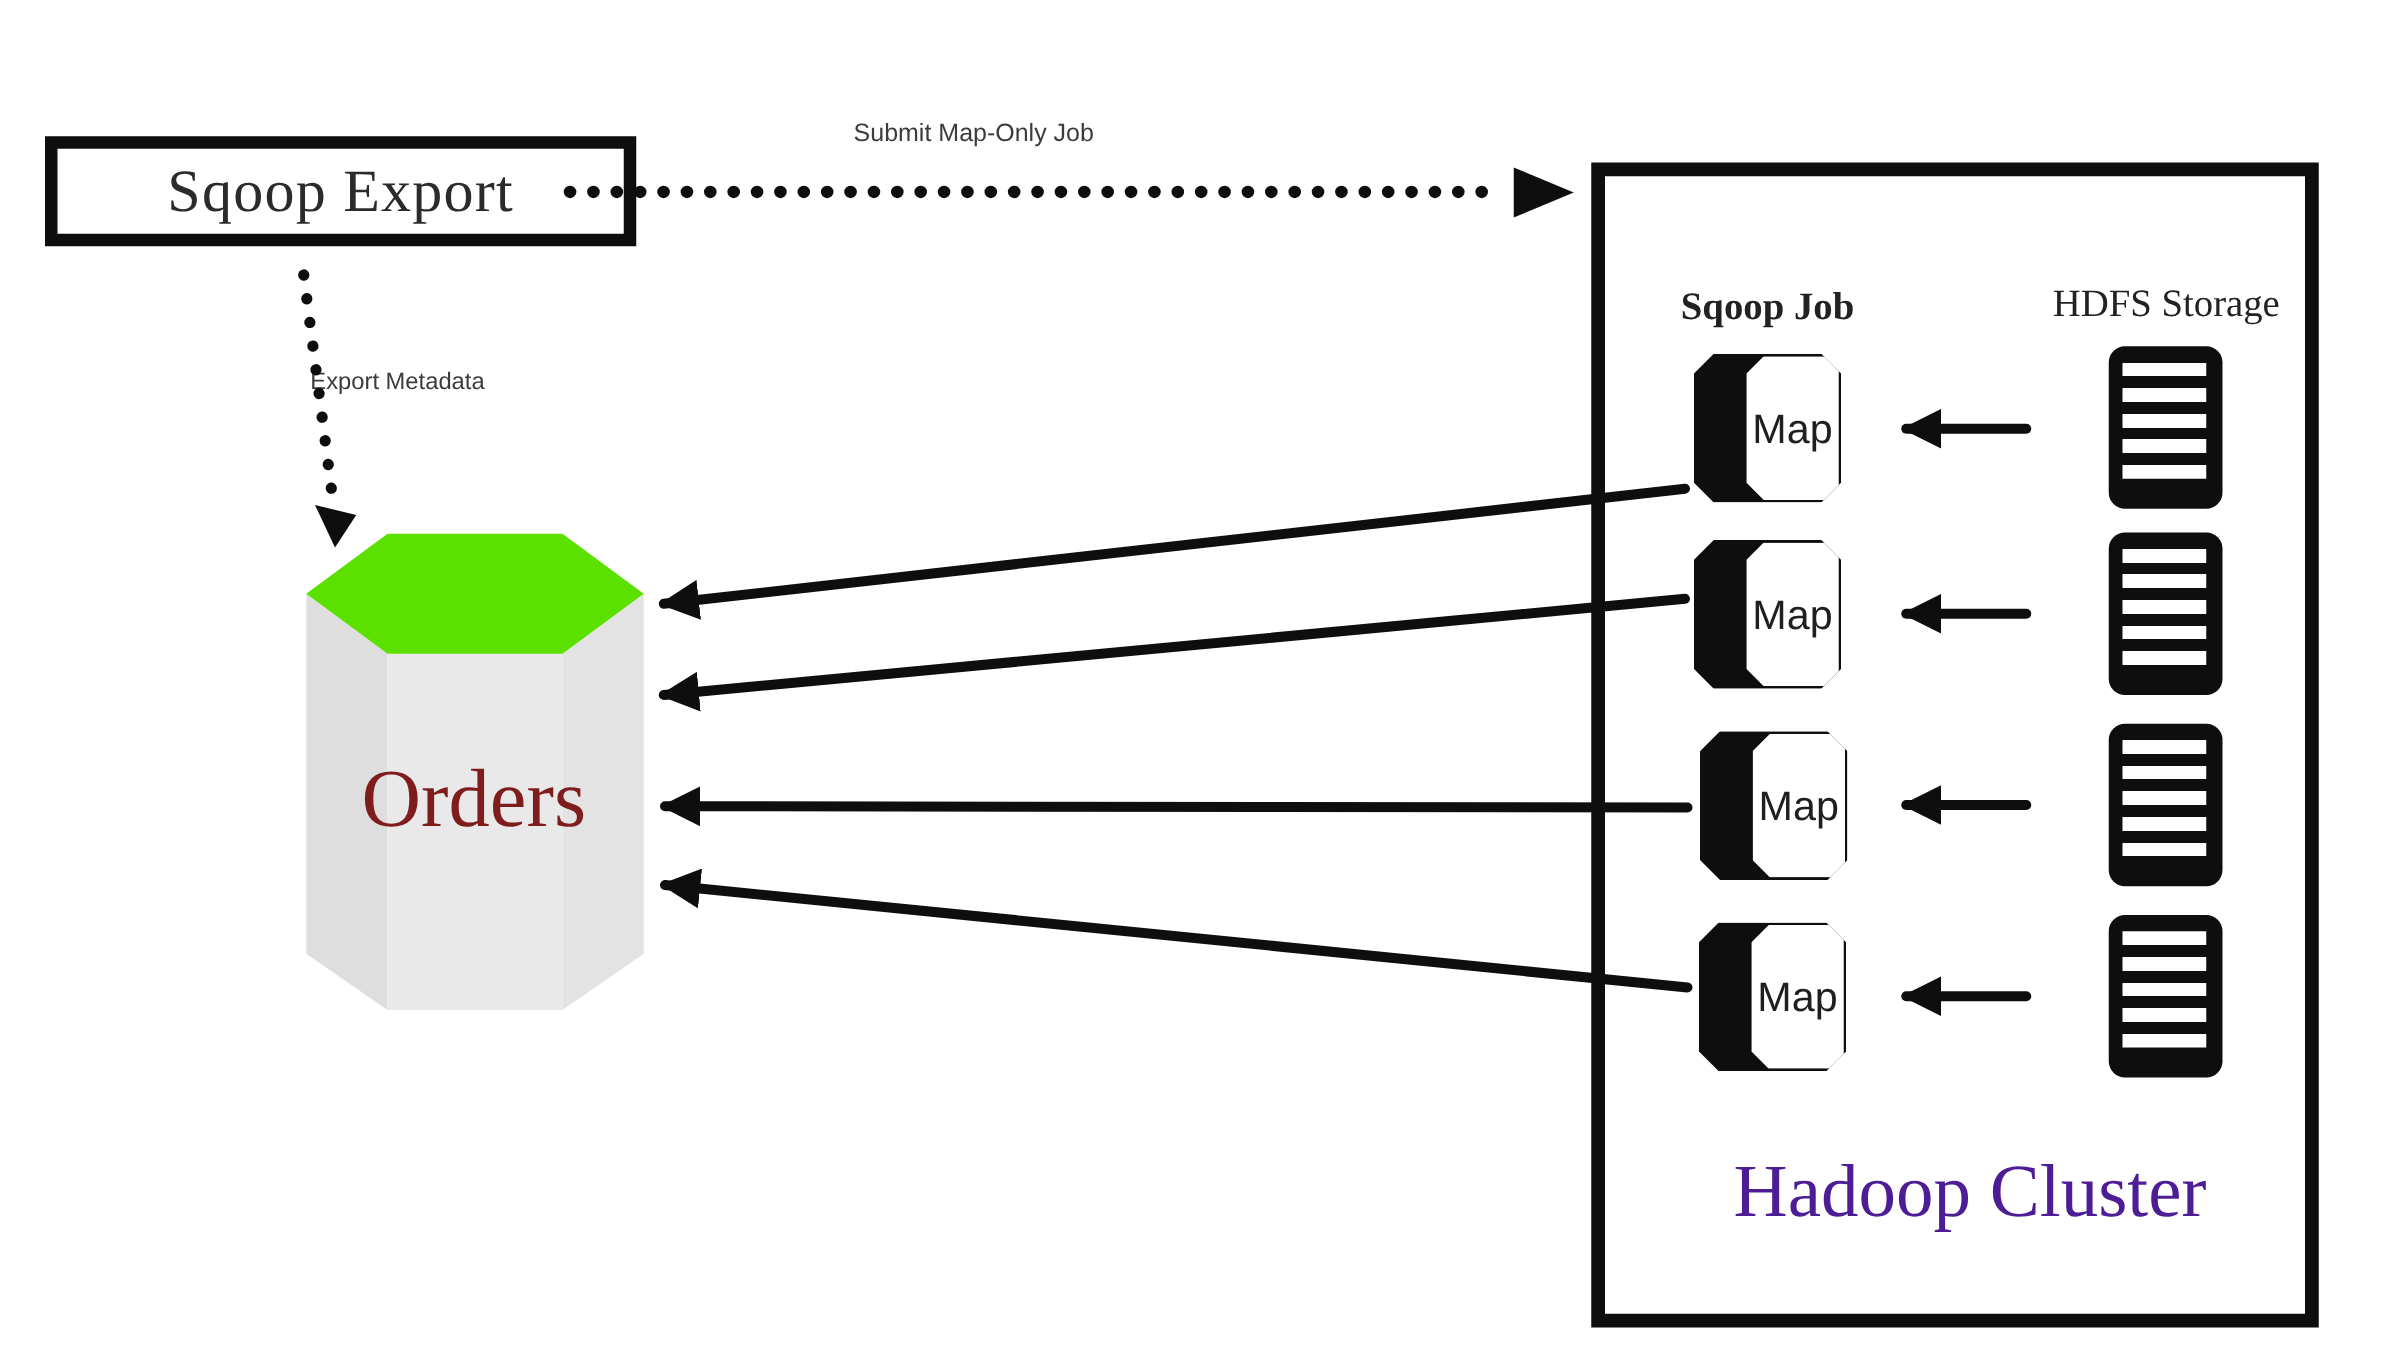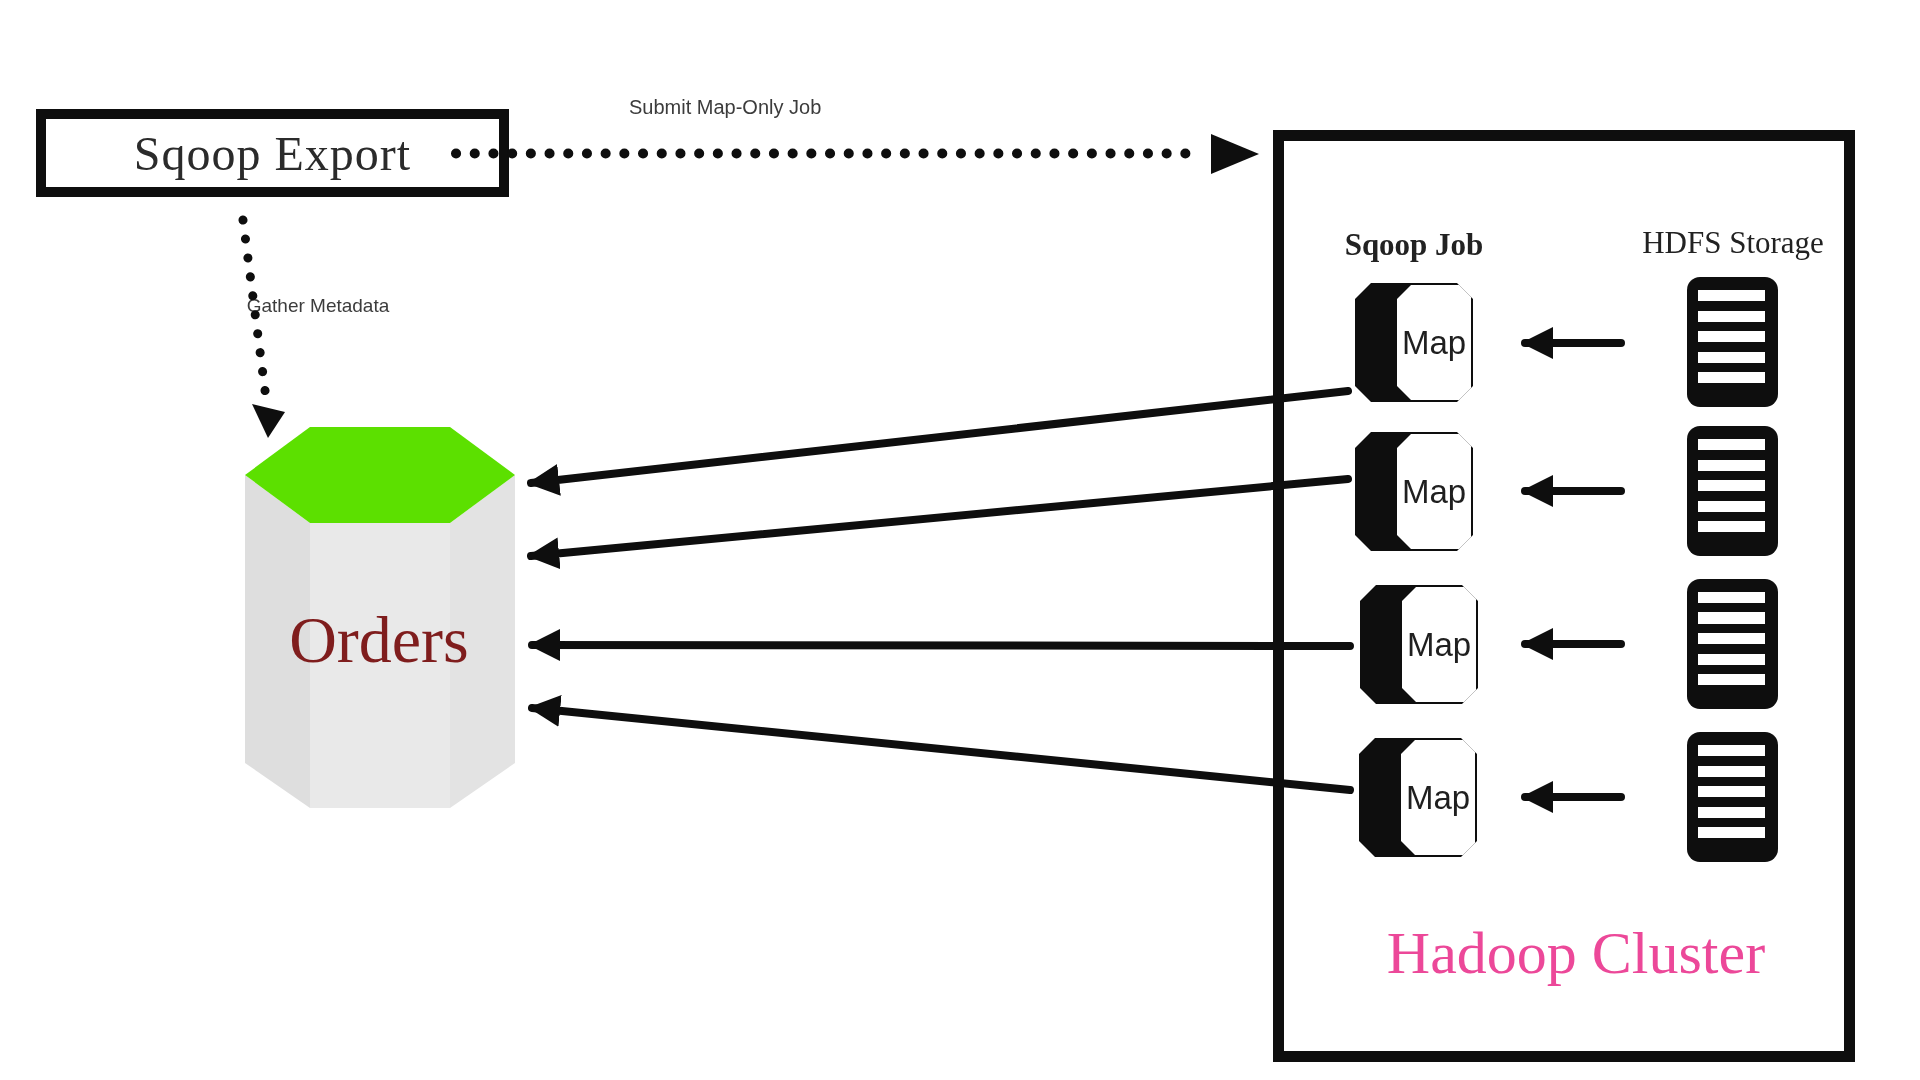--- a/index.html
+++ b/index.html
@@ -18,30 +18,30 @@
   .sqoop-box span{font-size:48px;color:#2b2b2b;letter-spacing:1px;}
 
   
   .hadoop-box{
     position:absolute;left:1273px;top:130px;width:582px;height:932px;
     border:11px solid #0e0e0e;box-sizing:border-box;background:transparent;
   }
 
   
   .lbl{position:absolute;font-family:"Liberation Sans",sans-serif;color:#3c3c3c;line-height:1.15;}
-  .submit-lbl{left:629px;top:96px;width:300px;text-align:left;font-size:20px;}
+  .submit-lbl{left:629px;top:96px;width:300px;text-align:center;font-size:20px;}
   .gather-lbl{left:218px;top:295px;width:200px;text-align:center;font-size:19px;}
 
   .hdr{position:absolute;font-size:31px;color:#222222;width:240px;text-align:center;line-height:1.1;}
   .sqoopjob-hdr{left:1294px;top:228px;font-weight:bold;}
   .hdfs-hdr{left:1613px;top:226px;}
 
   .hadoop-title{
     position:absolute;left:1296px;top:923px;width:560px;text-align:center;
-    font-size:60px;color:#ec4899;line-height:1;
+    font-size:60px;color:#4c1d95;line-height:1;
   }
   .orders-label{
     position:absolute;left:229px;top:607px;width:300px;text-align:center;
     font-size:66px;color:#7f1d1d;line-height:1;
   }
 
   
   .map-box{
     position:absolute;width:118px;height:119px;background:#0e0e0e;
     clip-path:polygon(16px 0,102px 0,118px 16px,118px 103px,102px 119px,16px 119px,0 103px,0 16px);
@@ -85,21 +85,21 @@
   </svg>
 
   <div class="sqoop-box">
     <span>Sqoop Export</span>
   </div>
 
   <div class="hadoop-box"></div>
 
   <div class="lbl submit-lbl">Submit Map-Only Job</div>
 
-  <div class="lbl gather-lbl">Gather Metadata</div>
+  <div class="lbl gather-lbl">Export Metadata</div>
 
   <div class="hdr sqoopjob-hdr">Sqoop Job</div>
 
   <div class="hdr hdfs-hdr">HDFS Storage</div>
 
   <div class="hadoop-title">Hadoop Cluster</div>
 
   <div class="orders-label">Orders</div>
 
   <div class="map-box m1">

